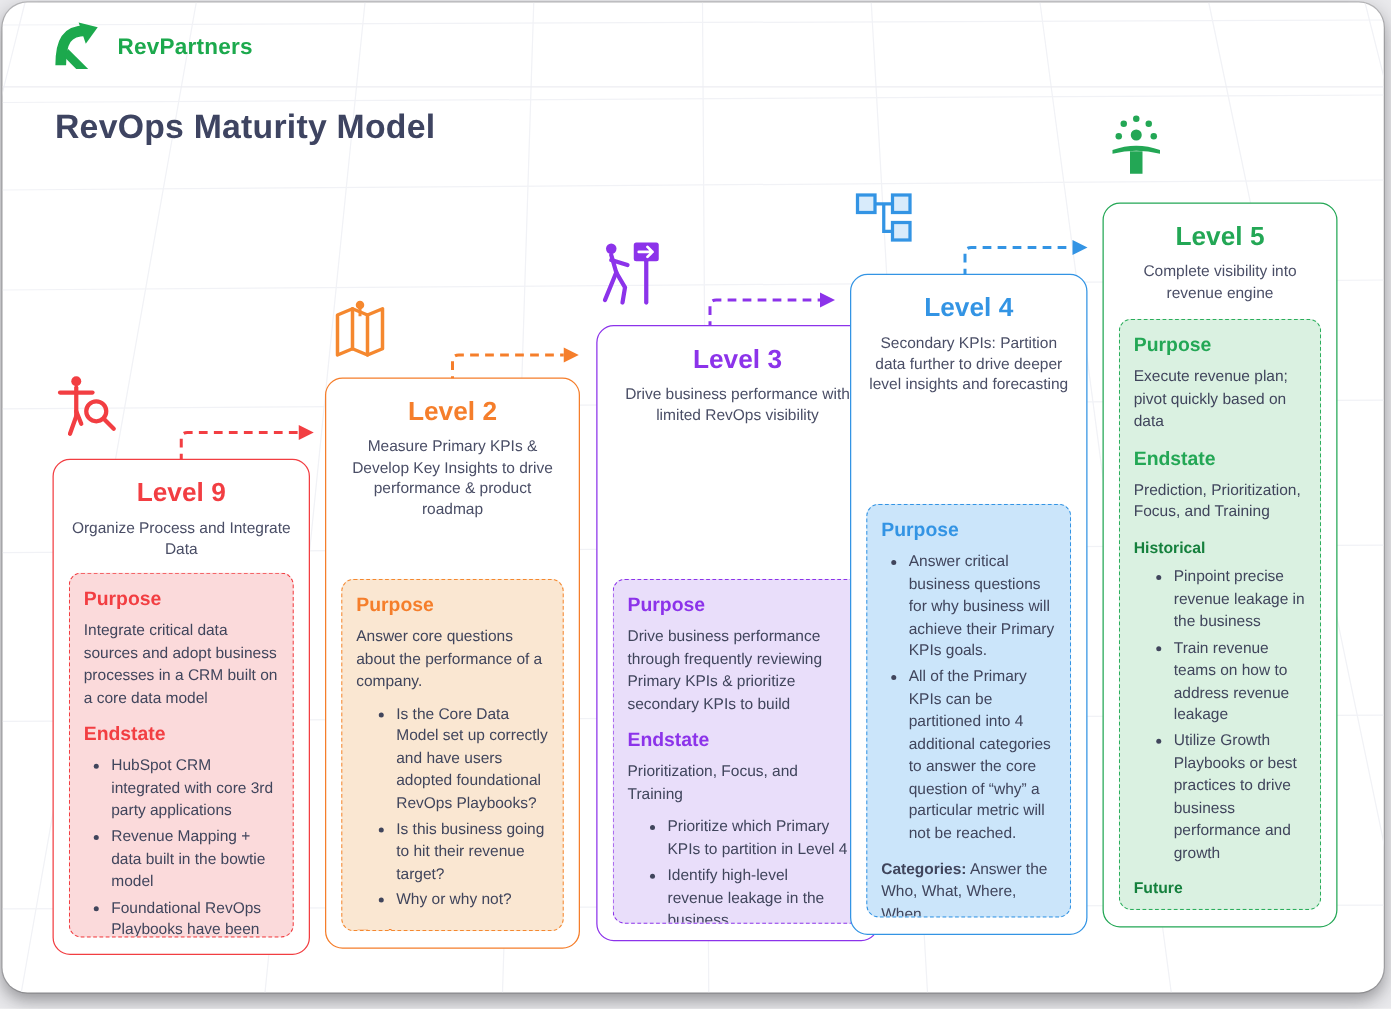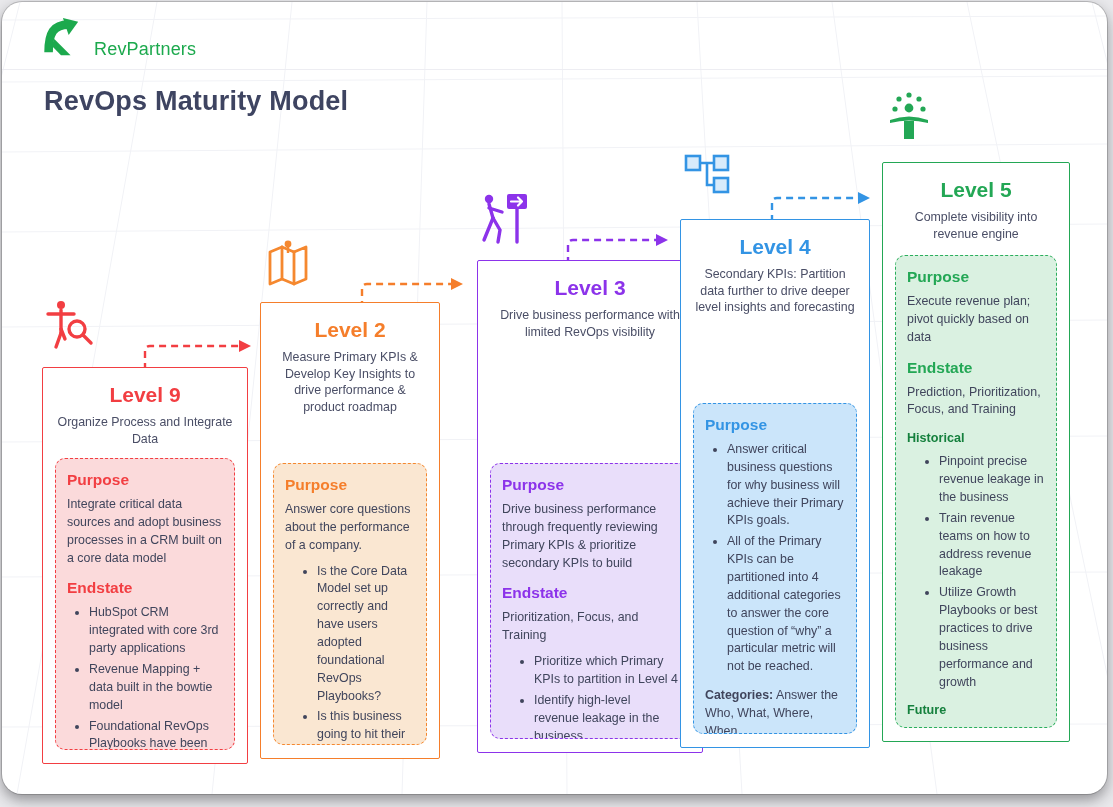--- a/index.html
+++ b/index.html
@@ -10,25 +10,25 @@
     position:absolute; left:2px; top:2px; right:6px; bottom:13px;
     background:#ffffff; border-radius:20px; overflow:hidden;
     box-shadow:0 6px 14px rgba(40,40,45,.45), 0 0 0 1px rgba(0,0,0,.18);
   }
   .grid-bg { position:absolute; inset:0; }
   .grid-bg line { stroke:#f1f2f6; stroke-width:1; }
 
   
   .header { position:absolute; left:0; top:0; right:0; height:68px; border-bottom:1px solid #ededf2; }
   .logo { position:absolute; left:38px; top:14px; width:42px; height:42px; }
-  .brand { position:absolute; left:92px; top:25px; font-size:18px; font-weight:normal; color:#1CA94D; letter-spacing:.2px;margin-top:12px; }
+  .brand { position:absolute; left:92px; top:25px; font-size:18px; font-weight:bold; color:#1CA94D; letter-spacing:.2px; }
   .page-title { position:absolute; left:42px; top:84px; font-size:27px; font-weight:bold; color:#3E4461; letter-spacing:.2px; }
 
   
-  .card { position:absolute; background:#fff; border-radius:2px; border:1.6px solid; }
+  .card { position:absolute; background:#fff; border-radius:14px; border:1.6px solid; }
   .card-title { text-align:center; font-size:21px; font-weight:bold; margin-top:15px; }
   .card-sub { text-align:center; font-size:12.4px; line-height:1.35; color:#4A4E66; margin:7px 12px 0; }
   .inner { position:absolute; left:12px; right:12px; bottom:13px; border-radius:10px; border:1.6px dashed; padding:12px 11px; overflow:hidden; }
   .sec-h { font-size:15.5px; font-weight:bold; margin-bottom:7px; }
   .sec-h + .sec-h, p + .sec-h, ul + .sec-h { margin-top:12px; }
   .inner p { font-size:12.4px; line-height:1.44; color:#40455C; }
   .inner ul { margin:8px 0 0 0; padding-left:22px; font-size:12.4px; line-height:1.44; color:#40455C; }
   .inner ul.deep { padding-left:32px; }
   .inner li { margin-bottom:3px; }
   .mini-h { font-size:12.6px; font-weight:bold; color:#15803d; margin-top:12px; }
@@ -163,21 +163,21 @@
       <div class="sec-h" style="margin-top:12px;">Endstate</div>
       <ul style="margin-top:2px;">
         <li>HubSpot CRM integrated with core 3rd party applications</li>
         <li>Revenue Mapping + data built in the bowtie model</li>
         <li>Foundational RevOps Playbooks have been built in the CRM</li>
 
       </ul>
     </div>
   </div>
 
-  <div class="card lv2" style="left:258px; top:300px; width:180px; height:457px;">
+  <div class="card lv2" style="left:258px; top:300px; width:204px; height:457px;">
     <div class="card-title">Level 2</div>
     <div class="card-sub">Measure Primary KPIs &amp; Develop Key Insights to drive performance &amp; product roadmap</div>
     <div class="inner" style="top:160px;">
       <div class="sec-h">Purpose</div>
       <p>Answer core questions about the performance of a company.</p>
       <ul class="deep">
         <li>Is the Core Data Model set up correctly and have users adopted foundational RevOps Playbooks?</li>
         <li>Is this business going to hit their revenue target?</li>
         <li>Why or why not?</li>
       </ul>

